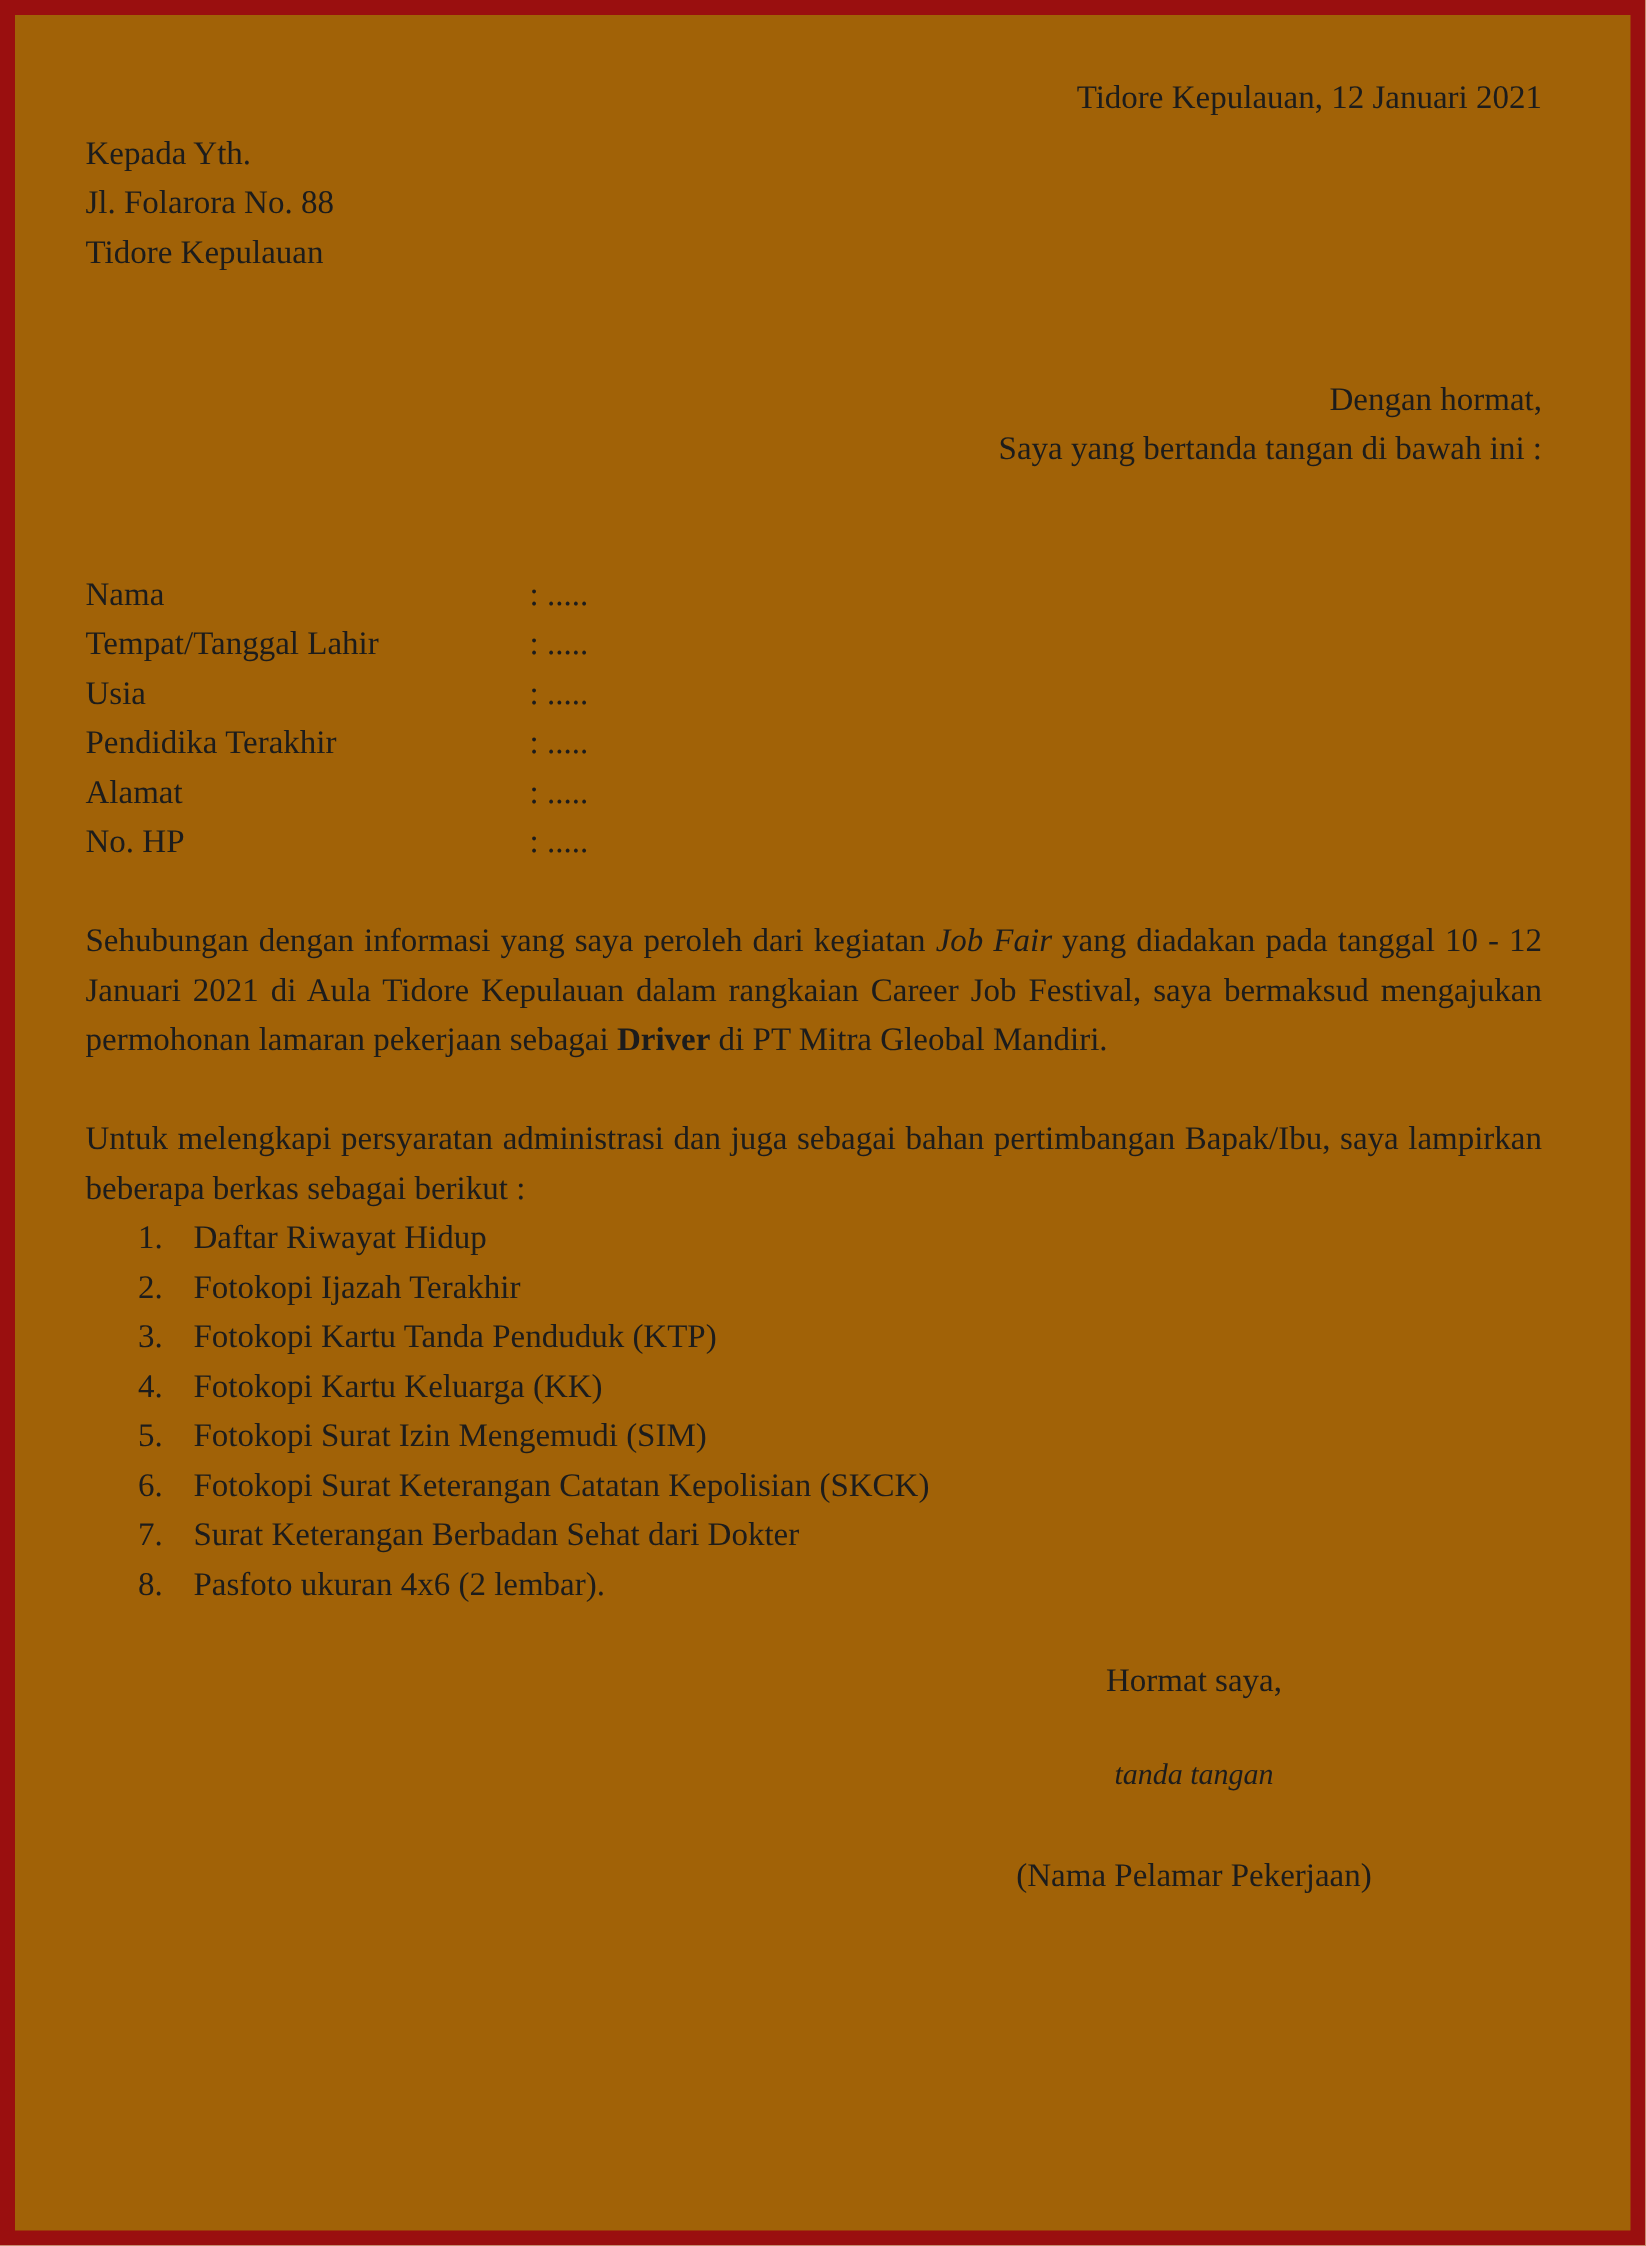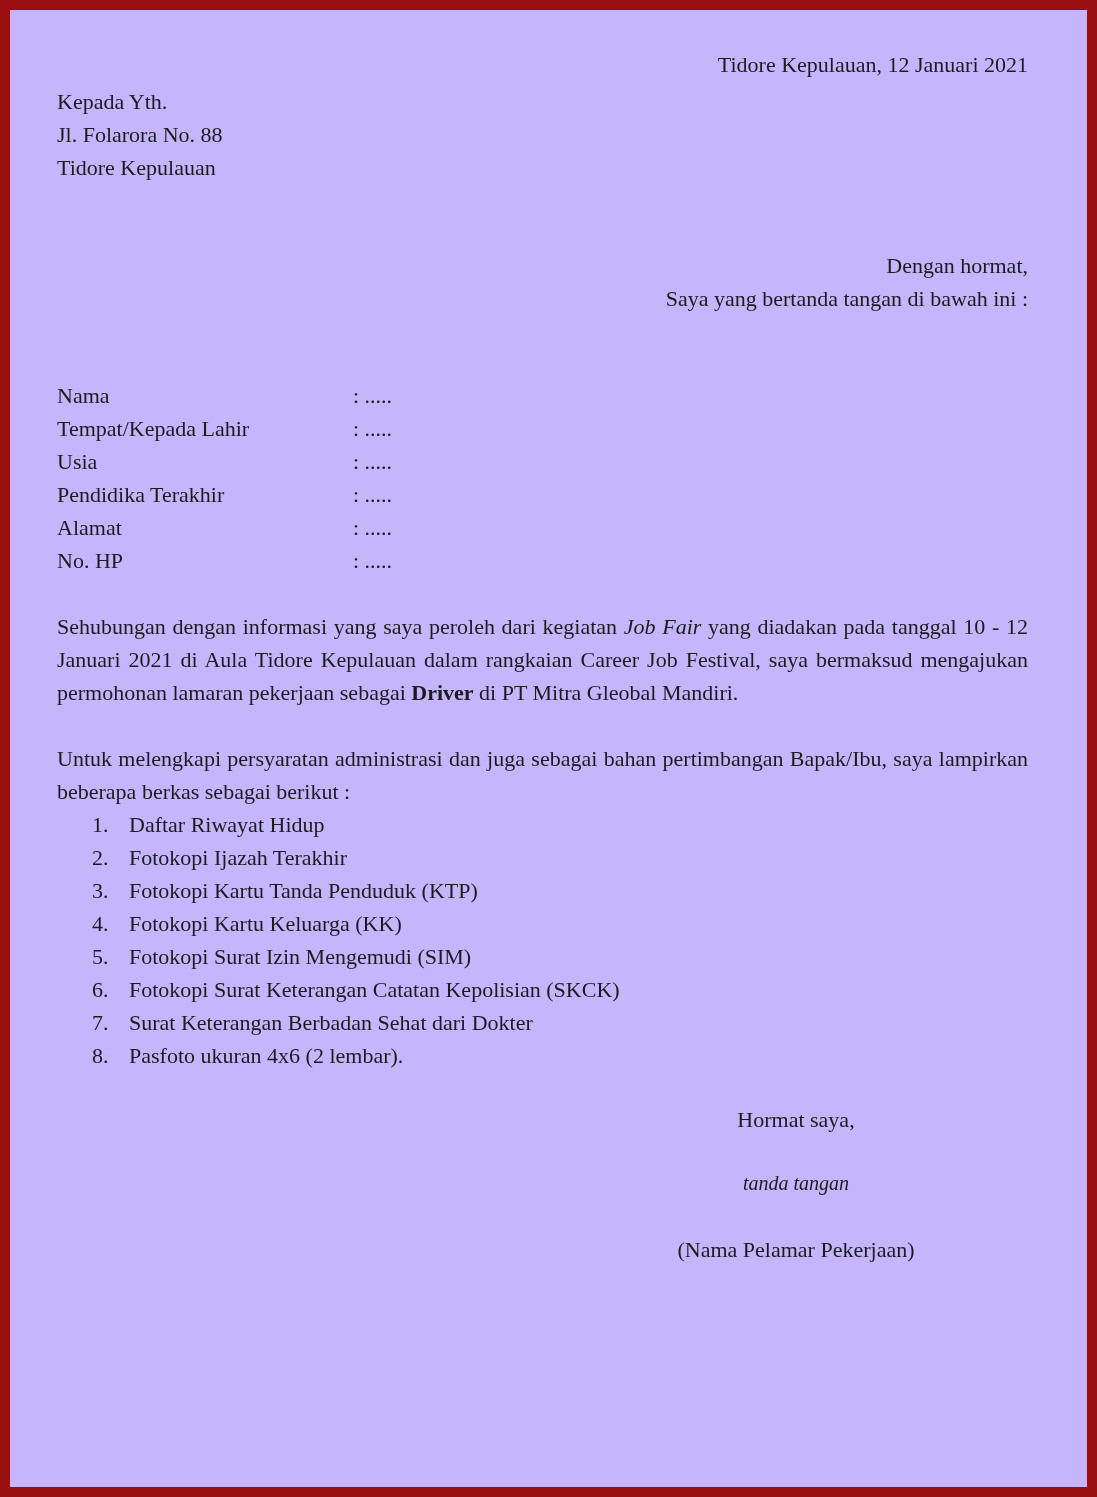--- a/index.html
+++ b/index.html
@@ -6,21 +6,21 @@
   html, body { background: #ffffff; }
   body {
     font-family: "Liberation Serif", "DejaVu Serif", serif;
     color: #1c1c1c;
     width: 1097px;
   }
   .page {
     width: 1097px;
     height: 1497px;
     border: 10px solid #9a0f0f;
-    background: #c4b5fd;
+    background: #a16207;
     padding: 38px 59px 0 47px;
     font-size: 22px;
     line-height: 33px;
     overflow: hidden;
   }
   .date-line {
     text-align: right;
   }
   .recipient-block {
     margin-top: 4px;
@@ -89,21 +89,21 @@
     <div>Dengan hormat,</div>
     <div>Saya yang bertanda tangan di bawah ini :</div>
   </div>
 
   <div class="fields-block">
     <div class="field-row">
       <span class="field-label">Nama</span>
       <span class="field-value">: .....</span>
     </div>
     <div class="field-row">
-      <span class="field-label">Tempat/Kepada Lahir</span>
+      <span class="field-label">Tempat/Tanggal Lahir</span>
       <span class="field-value">: .....</span>
     </div>
     <div class="field-row">
       <span class="field-label">Usia</span>
       <span class="field-value">: .....</span>
     </div>
     <div class="field-row">
       <span class="field-label">Pendidika Terakhir</span>
       <span class="field-value">: .....</span>
     </div>

